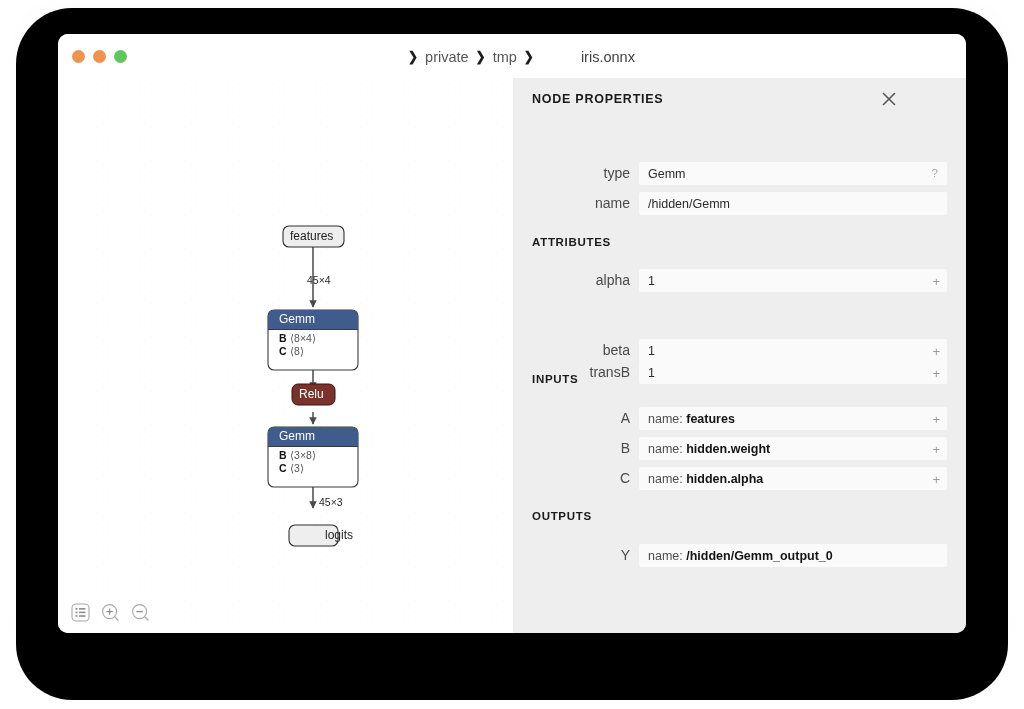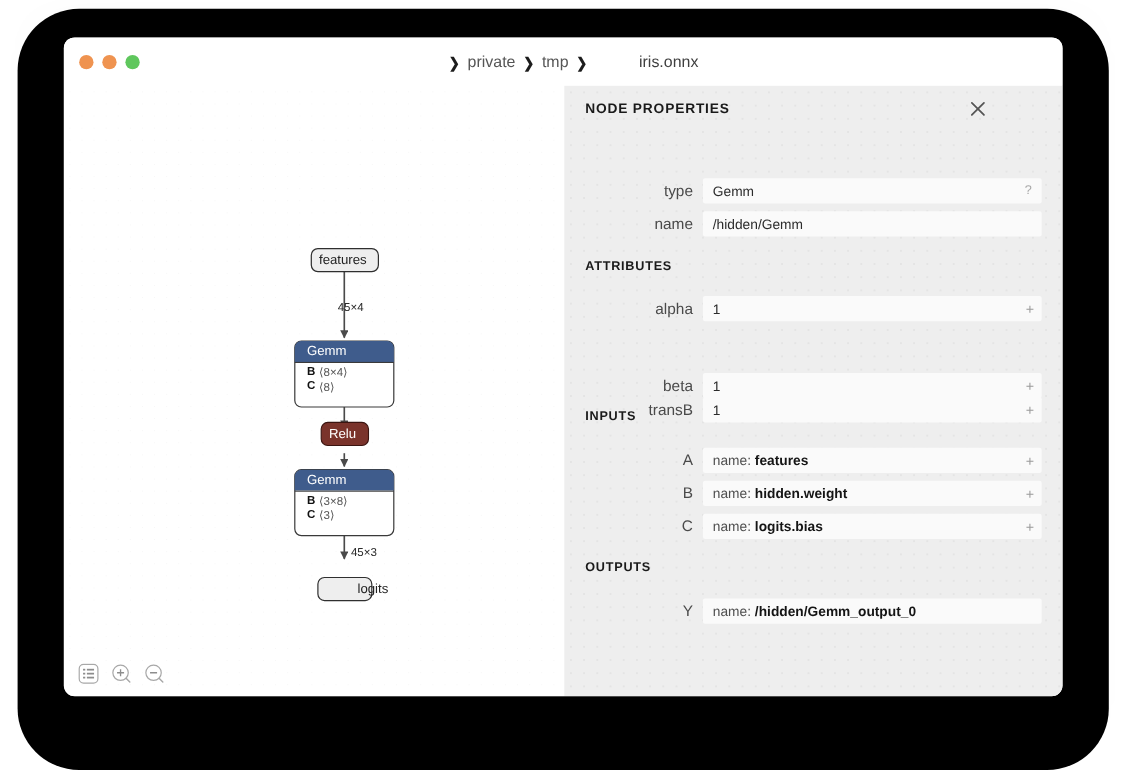--- a/index.html
+++ b/index.html
@@ -398,21 +398,21 @@
     <div class="prop-row" style="top:359px;">
       <div class="prop-label">B</div>
       <div class="prop-field">
         <span class="fv"><span class="pre">name: </span><b>hidden.weight</b></span>
         <span class="field-plus">+</span>
       </div>
     </div>
     <div class="prop-row" style="top:389px;">
       <div class="prop-label">C</div>
       <div class="prop-field">
-        <span class="fv"><span class="pre">name: </span><b>logits.bias</b></span>
+        <span class="fv"><span class="pre">name: </span><b>hidden.alpha</b></span>
         <span class="field-plus">+</span>
       </div>
     </div>
 
     <div class="section-head" style="top:432px;">OUTPUTS</div>
 
     <div class="prop-row" style="top:466px;">
       <div class="prop-label">Y</div>
       <div class="prop-field">
         <span class="fv"><span class="pre">name: </span><b>/hidden/Gemm_output_0</b></span>

